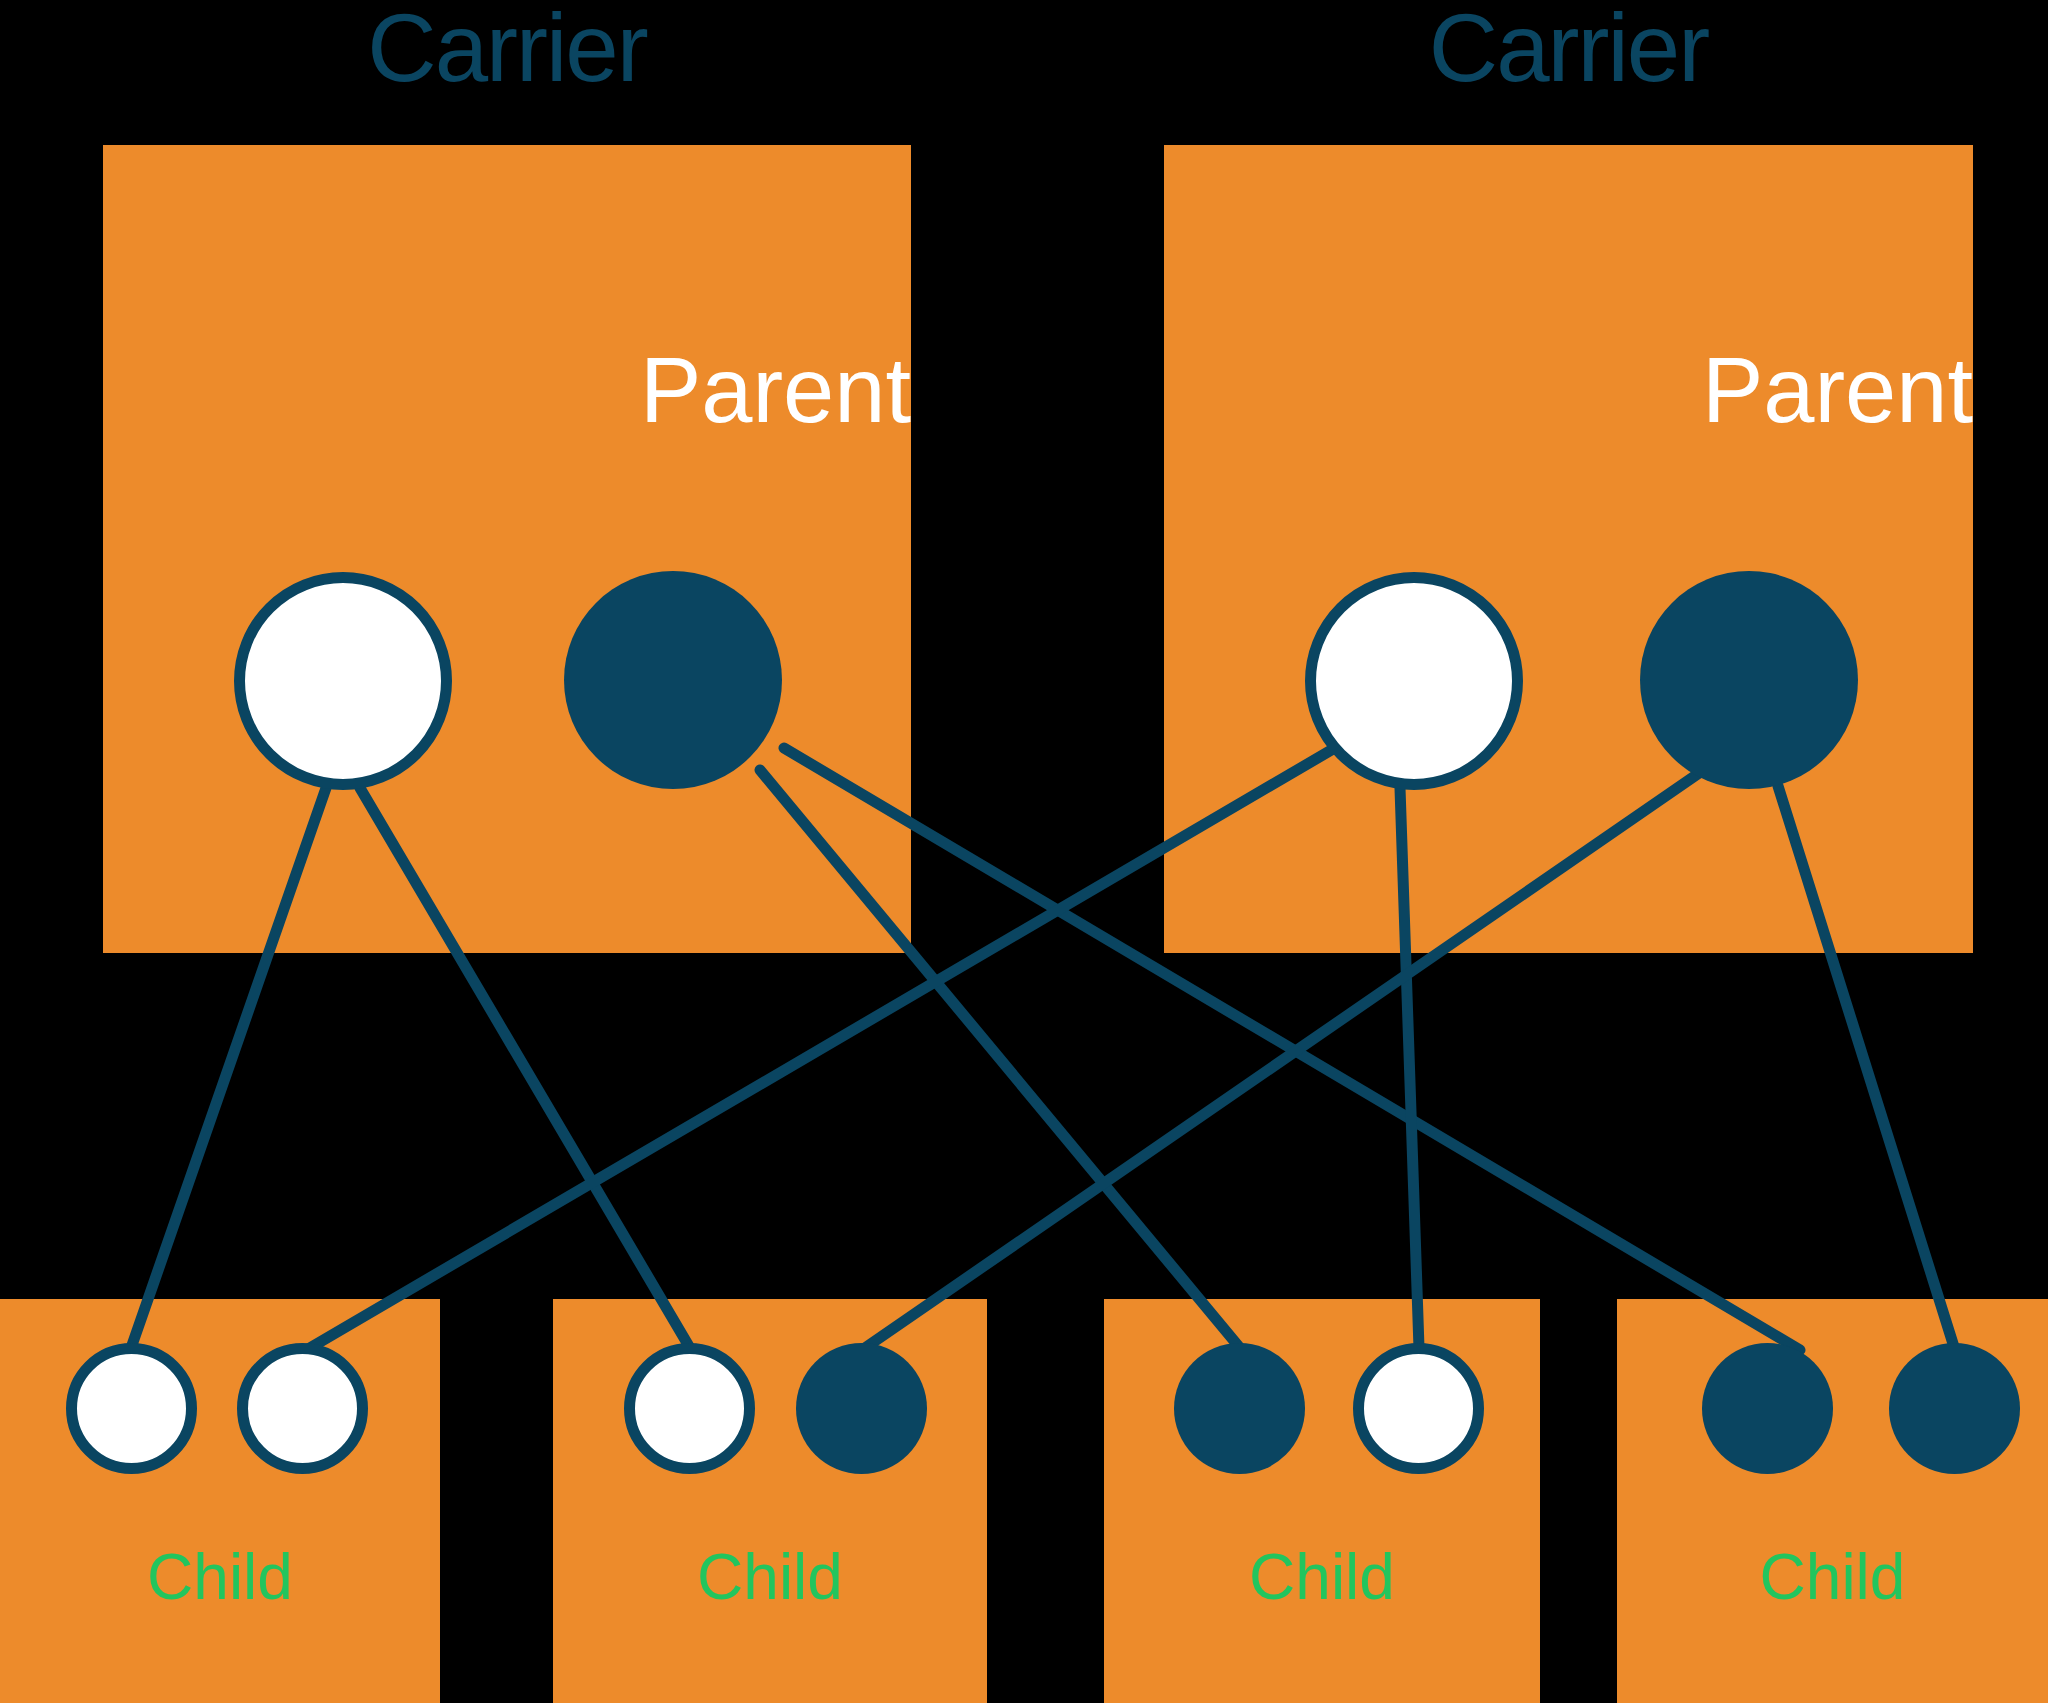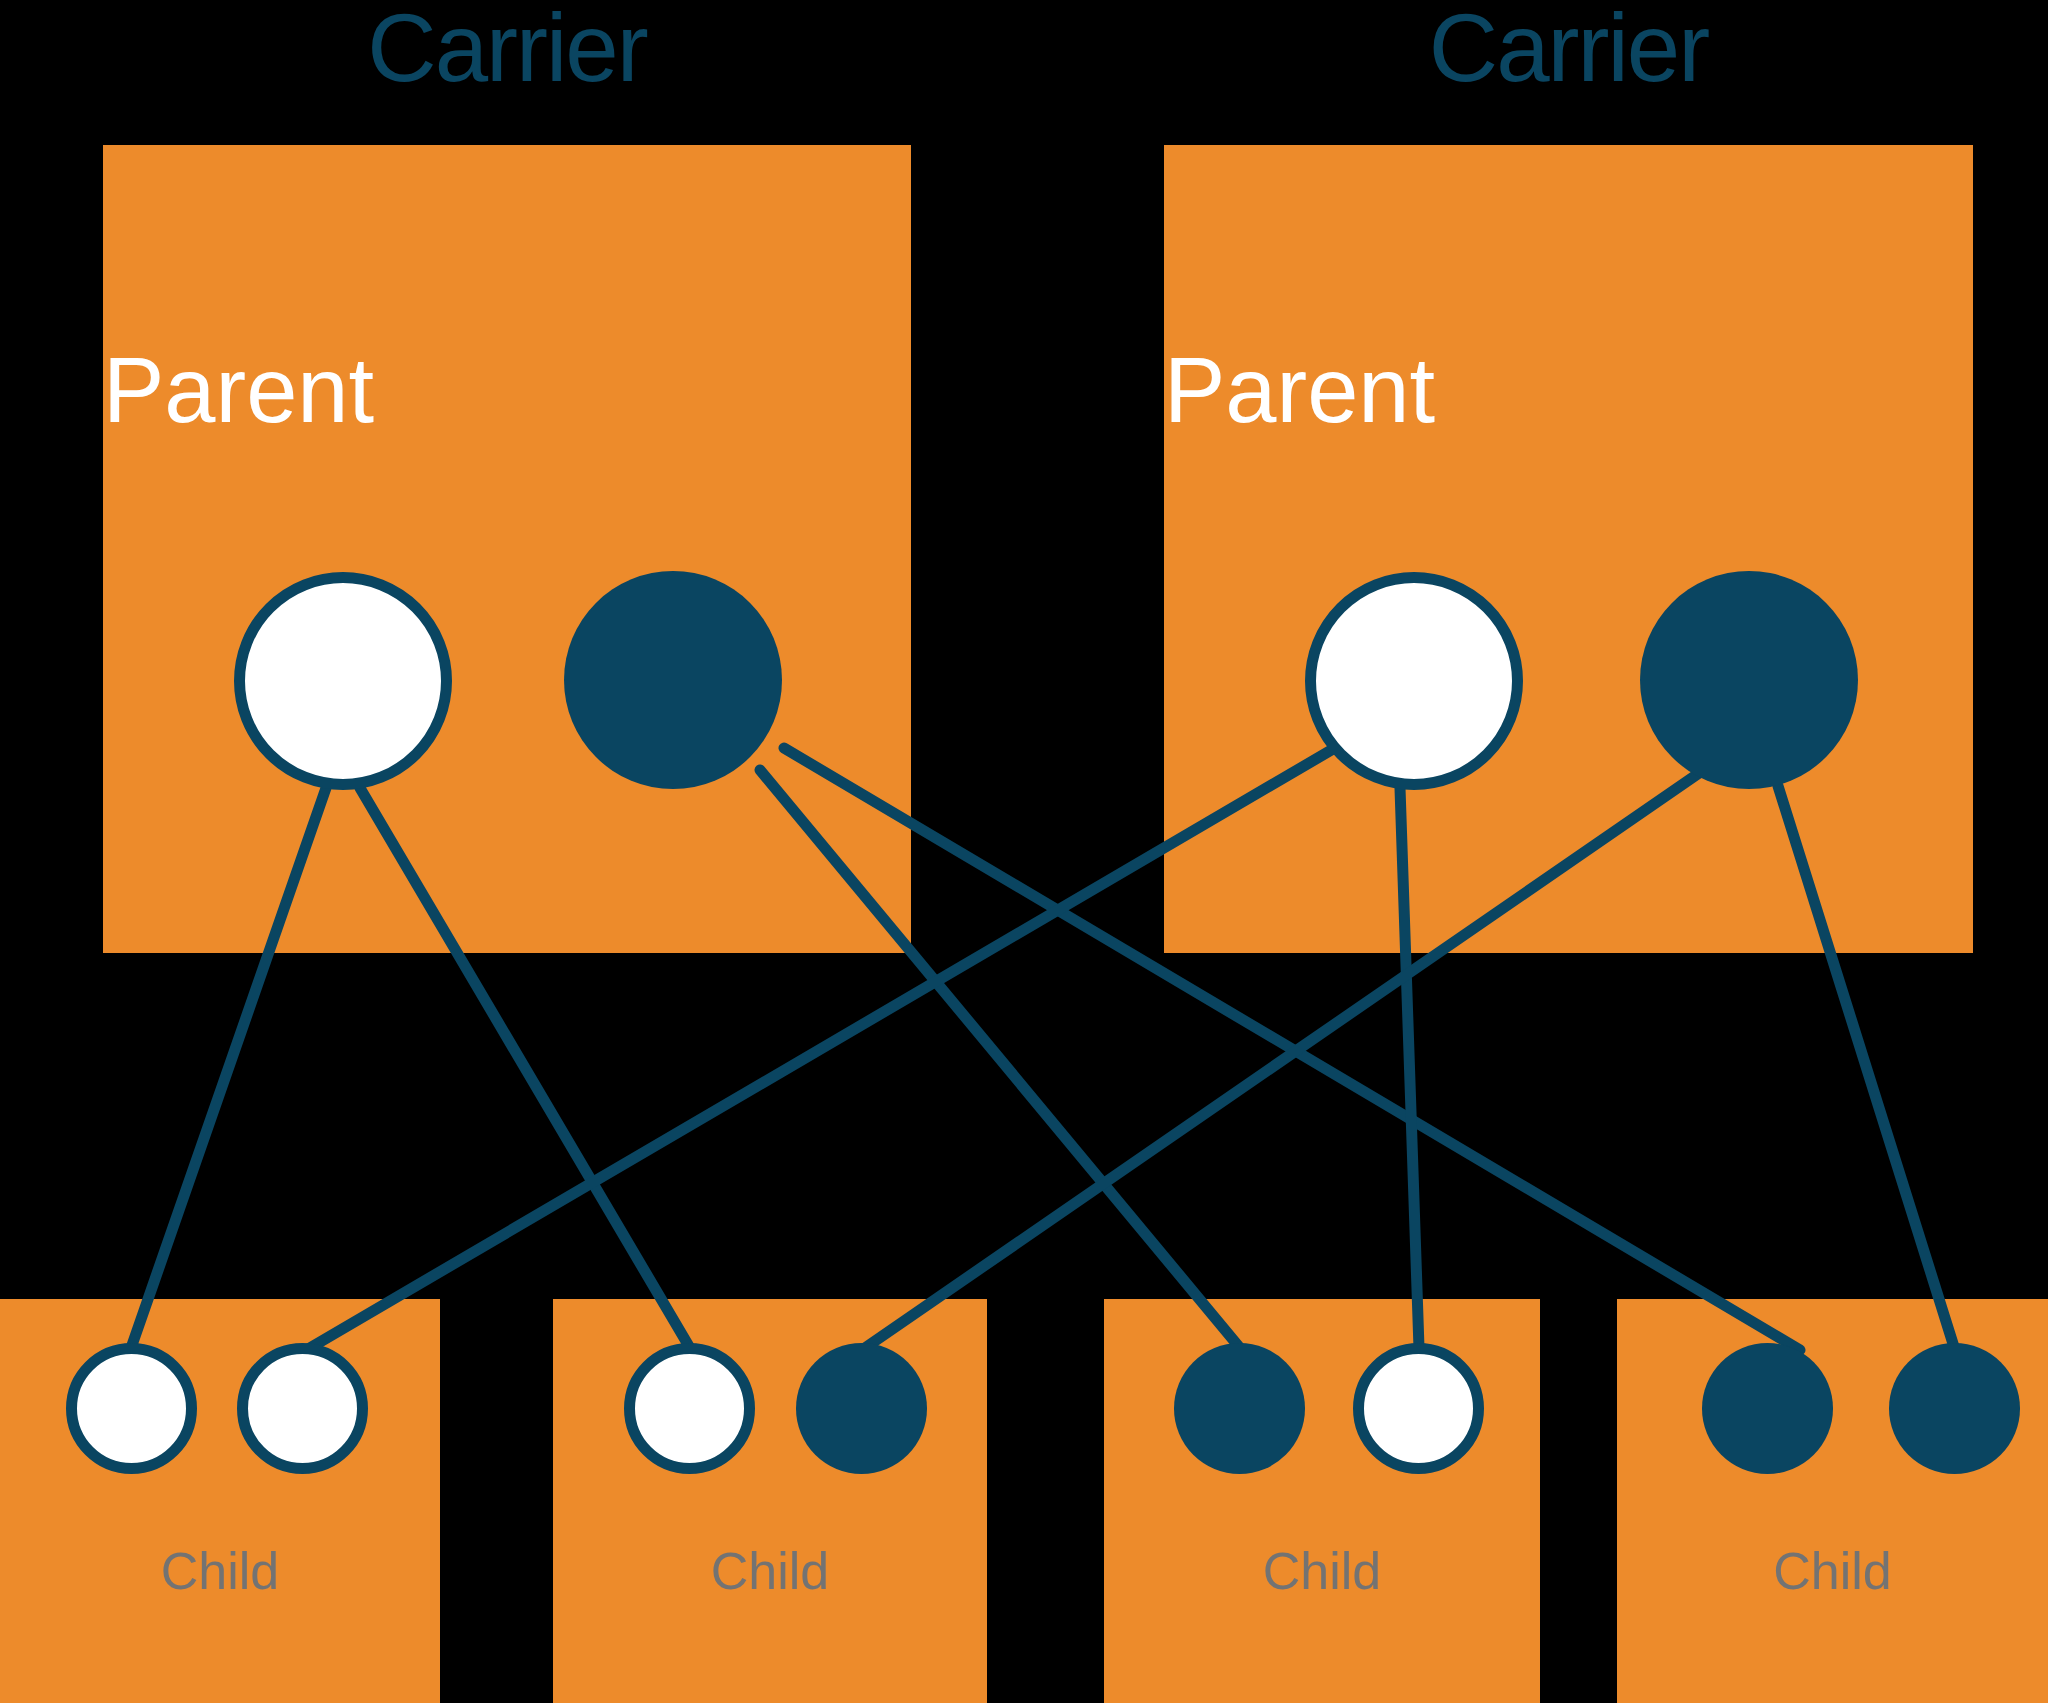--- a/index.html
+++ b/index.html
@@ -28,28 +28,28 @@
     font-size: 96px;
     letter-spacing: -2px;
     text-align: center;
     line-height: 1;
     white-space: nowrap;
   }
   .parent-label {
     position: absolute;
     color: #FFFFFF;
     font-size: 92px;
-    text-align: left;
+    text-align: right;
     line-height: 1;
     white-space: nowrap;
   }
   .child-label {
     position: absolute;
-    color: #737373;
-    font-size: 52px;
+    color: #22c55e;
+    font-size: 64px;
     text-align: center;
     line-height: 1;
     white-space: nowrap;
   }
   svg.edges {
     position: absolute;
     left: 0;
     top: 0;
     width: 2048px;
     height: 1703px;

